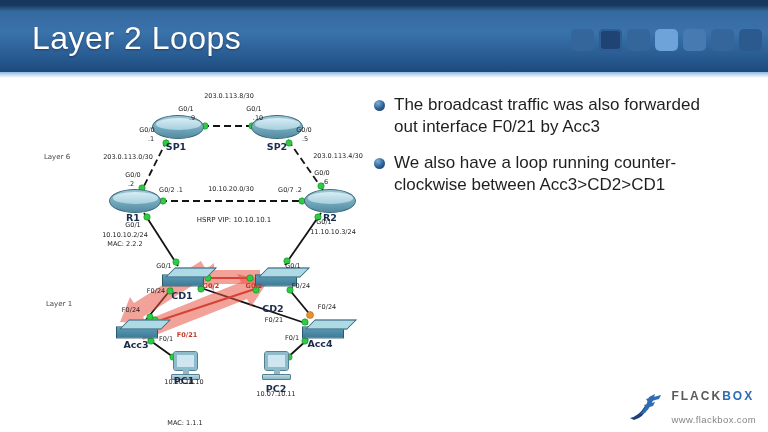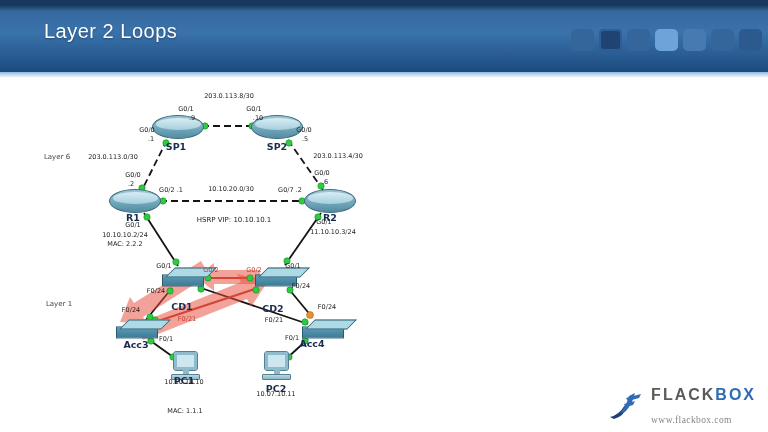--- a/index.html
+++ b/index.html
@@ -5,21 +5,21 @@
   :root{
     --c-up:#2ecc40; --c-blocked:#e8912d; --c-loop:#c0392b; --c-arrow:#e84c3d;
   }
   *{margin:0;padding:0;box-sizing:border-box;}
   body{font-family:"Liberation Sans",sans-serif;background:#666;}
   .slide{position:relative;width:768px;height:432px;background:#fff;overflow:hidden;}
 
   
   .header{position:absolute;left:0;top:0;width:768px;height:72px;
     background:linear-gradient(180deg,#17375e 0%,#17375e 7%,#356a9f 16%,#3a72ab 45%,#275a90 80%,#1d4a7d 100%);}
-  .header-title{position:absolute;left:44px;top:20px;font-size:20px;color:#ffffff;
+  .header-title{position:absolute;left:32px;top:20px;font-size:32px;color:#ffffff;
     font-family:"Liberation Sans",sans-serif;font-weight:400;text-shadow:0 1px 2px rgba(0,0,0,.35);letter-spacing:.5px;}
   .hsq-row{position:absolute;right:6px;top:29px;display:flex;gap:5px;}
   .hsq{width:23px;height:22px;border-radius:5px;background:#34669c;}
   .header-sep{position:absolute;left:0;top:72px;width:768px;height:6px;
     background:linear-gradient(180deg,#8fb8e0 0%,#c3dbf0 45%,#ffffff 100%);}
 
   
   .bullets{position:absolute;left:374px;top:94px;width:385px;}
   .bullet-item{display:flex;gap:9px;margin-bottom:13px;}
   .sphere{flex:0 0 11px;width:11px;height:11px;border-radius:50%;margin-top:6px;
@@ -30,21 +30,21 @@
   .net-svg{position:absolute;left:0;top:0;}
   .ld{stroke:#141414;stroke-width:1.8;stroke-dasharray:7 4;}
   .ls{stroke:#141414;stroke-width:1.8;}
   .lr{stroke:var(--c-loop);stroke-width:2;}
   .arrow{fill:var(--c-arrow);opacity:.52;}
   .dg{fill:var(--c-up);stroke:#0a7a1a;stroke-width:.5;}
   .da{fill:var(--c-blocked);stroke:#9a5a10;stroke-width:.5;}
 
   .lbl{position:absolute;font-family:"DejaVu Sans",sans-serif;font-size:6.5px;line-height:1.1;
     color:#222;transform:translate(-50%,-50%);white-space:nowrap;}
-  .lbl.red{color:#c0392b;font-weight:normal;}
+  .lbl.red{color:#c0392b;font-weight:bold;margin-top:16px;}
   .lbl.zone{font-size:7px;color:#444;}
   .devname{position:absolute;font-family:"DejaVu Sans",sans-serif;font-weight:bold;font-size:9.5px;
     color:#1a2c4e;transform:translate(-50%,-50%);white-space:nowrap;}
 
   .router{position:absolute;width:52px;height:24px;transform:translate(-50%,-50%);
     border-radius:50%;background:linear-gradient(180deg,#9cc7d6 0%,#6fa6ba 60%,#558ba0 100%);
     border:1px solid #3f6b7c;}
   .router::before{content:"";position:absolute;left:5%;top:10%;width:90%;height:52%;
     border-radius:50%;background:linear-gradient(180deg,#d8edf4,#a5cfdd);}
   .switch{position:absolute;width:42px;height:12px;transform:translate(-50%,-38%);
@@ -54,43 +54,53 @@
   .pc{position:absolute;width:30px;height:28px;transform:translate(-50%,-50%);}
   .pc .mon{position:absolute;left:4px;top:0;width:23px;height:18px;background:#cde6f0;
     border:3px solid #8fbccc;outline:1px solid #55808f;border-radius:2px;}
   .pc .neck{position:absolute;left:13px;top:18px;width:6px;height:4px;background:#8fb8c8;}
   .pc .base{position:absolute;left:1px;top:22px;width:29px;height:6px;border-radius:1px;
     background:linear-gradient(180deg,#b8dae6,#8fb8c8);border:1px solid #55808f;}
 
   
   .footer{position:absolute;right:12px;bottom:7px;display:flex;align-items:center;gap:5px;}
   .brand-lines{display:flex;flex-direction:column;}
-  .brand{font-size:16px;font-weight:bold;letter-spacing:2px;color:#5a5a5a;}
+  .brand{font-size:12px;font-weight:bold;letter-spacing:2px;color:#5a5a5a;}
   .brand .bx{color:#2f6cb3;}
-  .brand-url{font-size:9.5px;color:#858585;letter-spacing:.4px;margin-top:11px;font-family:Liberation Serif, serif;}
+  .brand-url{font-size:9.5px;color:#858585;letter-spacing:.4px;margin-top:11px;}
 </style>
 </head>
 <body>
 
 <div class="slide">
 
   <div class="header">
     <div class="header-title">Layer 2 Loops</div>
     <div class="hsq-row">
       <div class="hsq" style="background: rgb(52, 102, 156);"></div>
       <div class="hsq" style="background: rgb(31, 68, 116); box-shadow: rgb(47, 93, 149) 0px 0px 0px 2px inset;"></div>
       <div class="hsq" style="background: rgb(52, 102, 156);"></div>
       <div class="hsq" style="background: rgb(109, 163, 216);"></div>
       <div class="hsq" style="background: rgb(71, 122, 176);"></div>
       <div class="hsq" style="background: rgb(52, 102, 156);"></div>
       <div class="hsq" style="background: rgb(45, 90, 142);"></div>
     </div>
   </div>
   <div class="header-sep"></div>
 
+  <div class="bullets">
+    <div class="bullet-item">
+      <span class="sphere"></span>
+      <span class="bullet-text">The broadcast traffic was also forwarded out interface F0/21 by Acc3</span>
+    </div>
+    <div class="bullet-item">
+      <span class="sphere"></span>
+      <span class="bullet-text">We also have a loop running counter-clockwise between Acc3&gt;CD2&gt;CD1</span>
+    </div>
+  </div>
 
   <svg class="net-svg" width="768" height="432" viewBox="0 0 768 432">
     <g>
       <line class="ld" x1="202" y1="126" x2="255" y2="126"></line>
       <line class="ld" x1="167" y1="140" x2="141" y2="192"></line>
       <line class="ld" x1="288" y1="140" x2="323" y2="190"></line>
       <line class="ld" x1="160" y1="201" x2="305" y2="201"></line>
     </g>
     <g>
       <line class="ls" x1="144" y1="213" x2="178" y2="266"></line>
@@ -156,40 +166,40 @@
   <div class="pc" style="left:276px;top:366px">
     <div class="mon"></div>
     <div class="neck"></div>
     <div class="base"></div>
   </div>
 
   <span class="devname" style="left:176px;top:146px">SP1</span>
   <span class="devname" style="left:277px;top:146px">SP2</span>
   <span class="devname" style="left:133px;top:217px">R1</span>
   <span class="devname" style="left:330px;top:217px">R2</span>
-  <span class="devname" style="left:182px;top:306px">CD1</span>
+  <span class="devname" style="left:182px;top:295px">CD1</span>
   <span class="devname" style="left:273px;top:308px">CD2</span>
   <span class="devname" style="left:136px;top:344px">Acc3</span>
-  <span class="devname" style="left:312px;top:343px">Acc4</span>
+  <span class="devname" style="left:320px;top:343px">Acc4</span>
   <span class="devname" style="left:184px;top:380px">PC1</span>
   <span class="devname" style="left:276px;top:388px">PC2</span>
 
   <span class="lbl zone" style="left:57px;top:158px">Layer 6</span>
   <span class="lbl zone" style="left:59px;top:305px">Layer 1</span>
 
   <span class="lbl" style="left:229px;top:97px">203.0.113.8/30</span>
   <span class="lbl" style="left:186px;top:110px">G0/1</span>
   <span class="lbl" style="left:192px;top:119px">.9</span>
   <span class="lbl" style="left:254px;top:110px">G0/1</span>
   <span class="lbl" style="left:258px;top:119px">.10</span>
   <span class="lbl" style="left:147px;top:131px">G0/0</span>
   <span class="lbl" style="left:151px;top:140px">.1</span>
   <span class="lbl" style="left:304px;top:131px">G0/0</span>
   <span class="lbl" style="left:305px;top:140px">.5</span>
-  <span class="lbl" style="left:113px;top:158px">203.0.113.0/30</span>
+  <span class="lbl" style="left:128px;top:158px">203.0.113.0/30</span>
   <span class="lbl" style="left:338px;top:157px">203.0.113.4/30</span>
   <span class="lbl" style="left:133px;top:176px">G0/0</span>
   <span class="lbl" style="left:131px;top:185px">.2</span>
   <span class="lbl" style="left:322px;top:174px">G0/0</span>
   <span class="lbl" style="left:325px;top:183px">.6</span>
   <span class="lbl" style="left:171px;top:191px">G0/2  .1</span>
   <span class="lbl" style="left:231px;top:190px">10.10.20.0/30</span>
   <span class="lbl" style="left:290px;top:191px">G0/7  .2</span>
   <span class="lbl" style="left:234px;top:221px;font-size:7px">HSRP VIP: 10.10.10.1</span>
   <span class="lbl" style="left:133px;top:226px">G0/1</span>
@@ -203,21 +213,21 @@
   <span class="lbl" style="left:293px;top:267px">G0/1</span>
   <span class="lbl" style="left:156px;top:292px">F0/24</span>
   <span class="lbl" style="left:301px;top:287px">F0/24</span>
   <span class="lbl" style="left:131px;top:311px">F0/24</span>
   <span class="lbl" style="left:327px;top:308px">F0/24</span>
   <span class="lbl red" style="left:187px;top:320px">F0/21</span>
   <span class="lbl" style="left:274px;top:321px">F0/21</span>
   <span class="lbl" style="left:166px;top:340px">F0/1</span>
   <span class="lbl" style="left:292px;top:339px">F0/1</span>
   <span class="lbl" style="left:184px;top:383px">10.10.10.10</span>
-  <span class="lbl" style="left:185px;top:412px">MAC: 1.1.1</span>
+  <span class="lbl" style="left:185px;top:424px">MAC: 1.1.1</span>
   <span class="lbl" style="left:276px;top:395px">10.07.10.11</span>
 
   <div class="footer">
     <svg width="40" height="32" viewBox="0 0 40 32">
       <path d="M4 27 Q13 25 19 15 L23 15 Q17 27 8 29 Z" fill="#1d3f7a"></path>
       <path d="M14 23 Q20 17 23 6 L29 3 Q26 15 19 22 Z" fill="#2f6cb3"></path>
       <path d="M20 8 L35 4 L33 8 L22 11 Z" fill="#2f6cb3"></path>
       <path d="M18 14 L29 11 L27 15 L20 17 Z" fill="#2f6cb3"></path>
     </svg>
     <div class="brand-lines">

